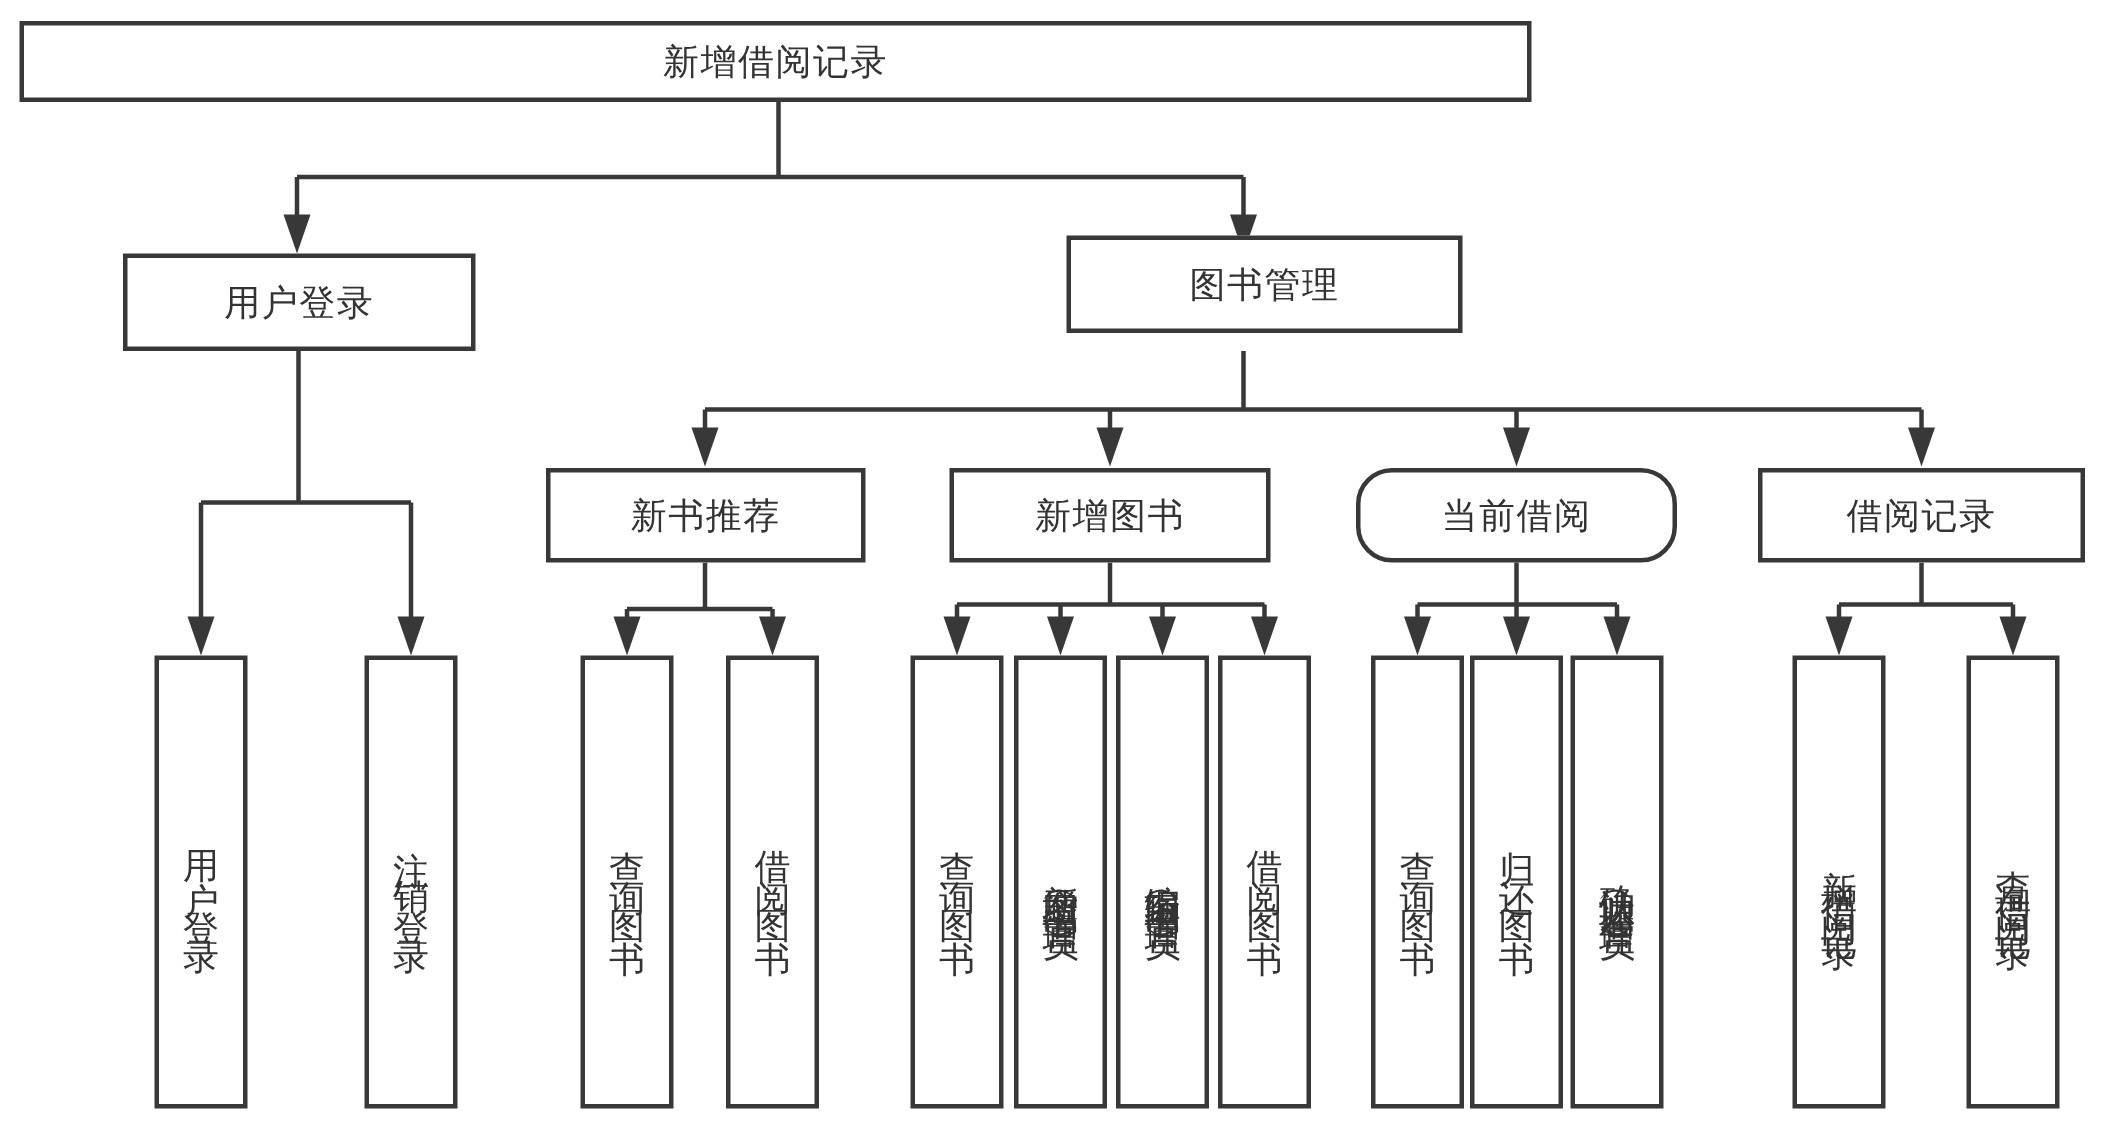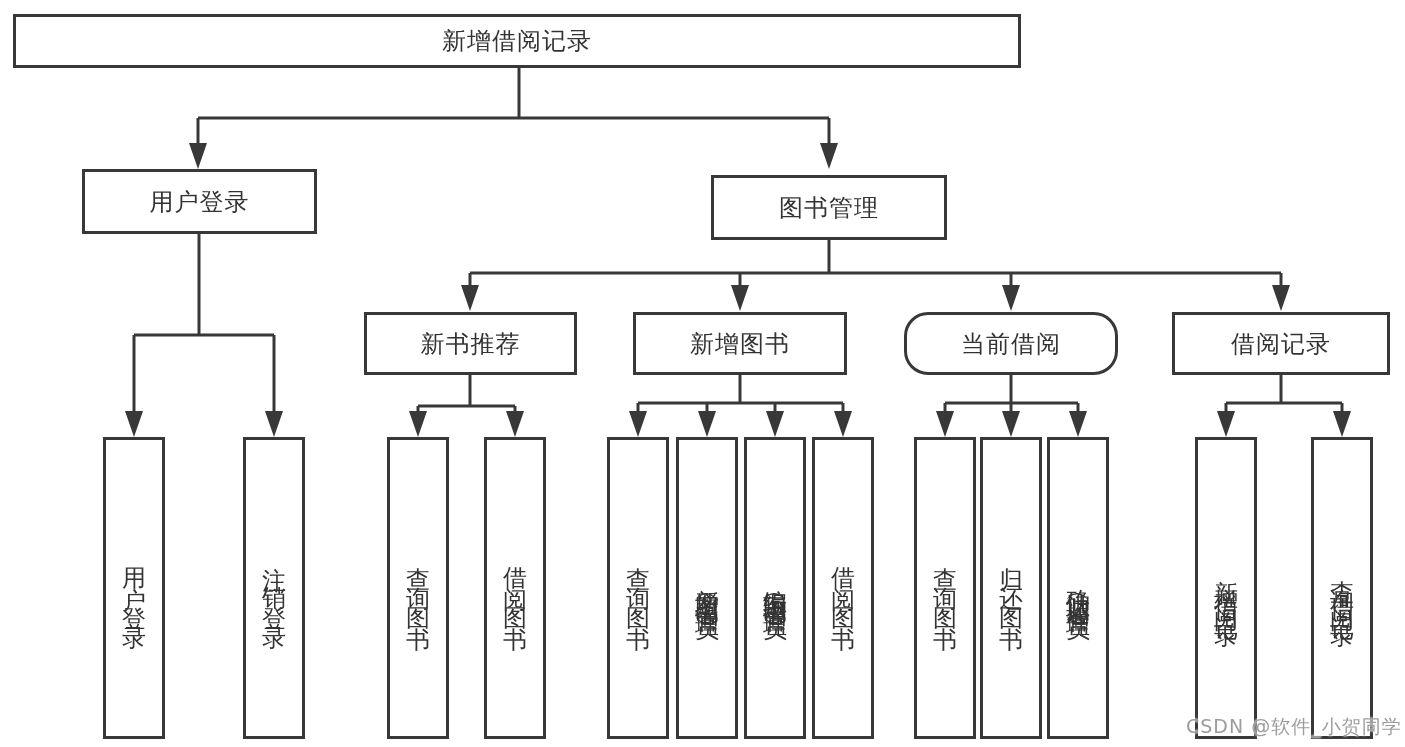--- a/index.html
+++ b/index.html
@@ -126,21 +126,21 @@
     <line x1="1226" y1="403" x2="1342" y2="403"></line>
     <line x1="1226" y1="403" x2="1226" y2="413"></line>
     <polygon points="1217,411 1235,411 1226,437"></polygon>
     <line x1="1342" y1="403" x2="1342" y2="413"></line>
     <polygon points="1333,411 1351,411 1342,437"></polygon>
   </svg>
 
   <div class="box" style="left:13px; top:14px; width:1008px; height:54px;">新增借阅记录</div>
 
   <div class="box" style="left:82px; top:169px; width:235px; height:65px;">用户登录</div>
-  <div class="box" style="left:711px; top:175px; width:236px; height:65px;">图书管理</div>
+  <div class="box" style="left:711px; top:157px; width:264px; height:65px;">图书管理</div>
 
   <div class="box" style="left:364px; top:312px; width:213px; height:63px;">新书推荐</div>
   <div class="box" style="left:633px; top:312px; width:214px; height:63px;">新增图书</div>
   <div class="box" style="left:904px; top:312px; width:214px; height:63px;border-radius:24px;">当前借阅</div>
   <div class="box" style="left:1172px; top:312px; width:218px; height:63px;">借阅记录</div>
 
   <div class="leaf ls-lg" style="left:103px;">用户登录</div>
   <div class="leaf ls-lg" style="left:243px;">注销登录</div>
 
   <div class="leaf ls-lg" style="left:387px;">查询图书</div>
@@ -151,15 +151,14 @@
   <div class="leaf ls-sm" style="left:744px;">编辑图书（管理员）</div>
   <div class="leaf ls-lg" style="left:812px;">借阅图书</div>
 
   <div class="leaf ls-lg" style="left:914px;">查询图书</div>
   <div class="leaf ls-lg" style="left:980px;">归还图书</div>
   <div class="leaf ls-sm" style="left:1047px;">确认归还（管理员）</div>
 
   <div class="leaf ls-md" style="left:1195px;">新增借阅记录</div>
   <div class="leaf ls-md" style="left:1311px;">查询借阅记录</div>
 
-  <div class="watermark">CSDN @软件_小贺同学</div>
 
 </div>
 
 </body></html>

